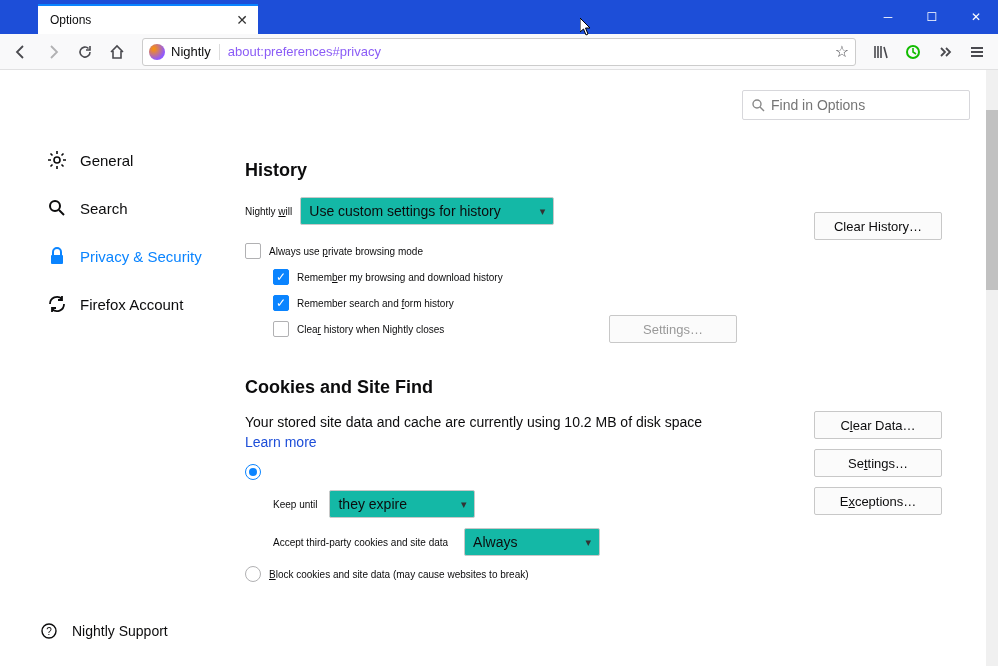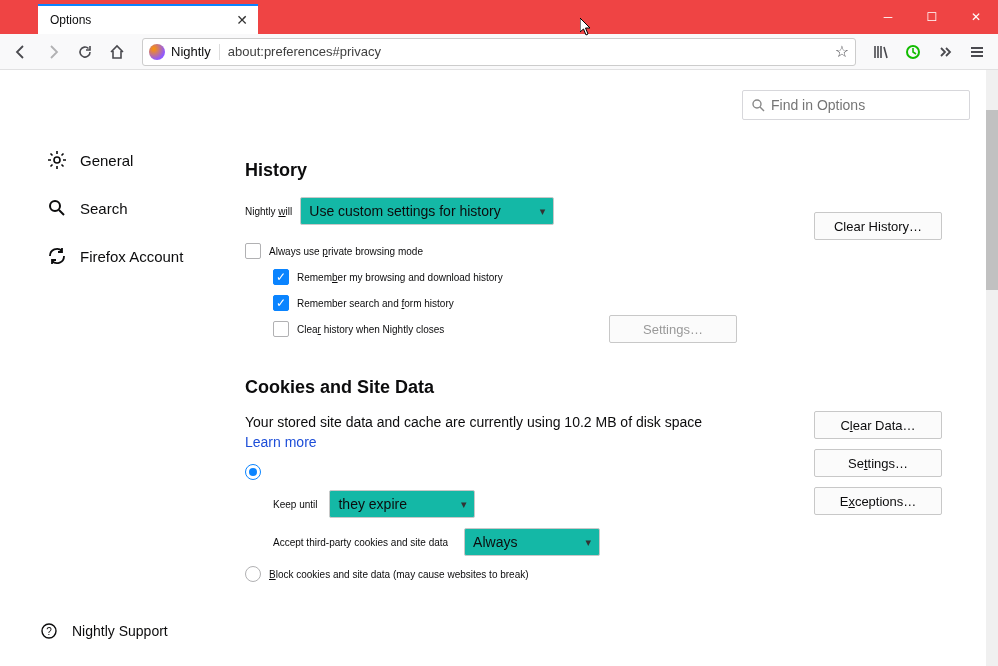--- a/index.html
+++ b/index.html
@@ -1,34 +1,34 @@
 <!DOCTYPE html>
 <html><head>
 <meta charset="utf-8">
 <style>
 * { box-sizing: border-box; margin: 0; padding: 0; }
 body { font-family: "Segoe UI", Arial, sans-serif; font-size: 14px; color: #0c0c0d; background: #fff; width: 998px; height: 666px; overflow: hidden; position: relative; }
 
 
-.titlebar { background: #ef4444; height: 34px; display: flex; align-items: flex-end; position: relative; }
+.titlebar { background: #1d4ed8; height: 34px; display: flex; align-items: flex-end; position: relative; }
 .tab { background: #fff; height: 30px; width: 220px; margin-left: 38px; border-radius: 0; border-top: 2px solid #0a84ff; display: flex; align-items: center; padding: 0 8px 0 12px; position: relative; }
 .tab-title { font-size: 12px; flex: 1; }
 .tab-close { width: 16px; height: 16px; display:flex; align-items:center; justify-content:center; font-size:14px; color:#333; cursor:pointer;}
 .win-controls { position: absolute; right: 0; top: 0; height: 34px; display: flex; }
 .win-btn { width: 44px; height: 34px; display: flex; align-items: center; justify-content: center; color: #fff; font-size: 12px; }
 .cursor { position: absolute; left: 580px; top: 18px; font-size: 14px; color: #000; pointer-events: none; }
 
 
 .navbar { height: 36px; background: #f9f9fa; border-bottom: 1px solid #e1e1e2; display: flex; align-items: center; padding: 0 6px; gap: 2px; }
 .nav-btn { width: 30px; height: 30px; display: flex; align-items: center; justify-content: center; color: #4a4a4f; border-radius: 2px; }
 .nav-btn.disabled { color: #b1b1b3; }
 .urlbar { flex: 1; height: 28px; border: 1px solid #ccc; background: #fff; border-radius: 3px; display: flex; align-items: center; margin: 0 8px; padding: 0 6px; }
 .urlbar-identity { display: flex; align-items: center; gap: 6px; padding-right: 8px; border-right: 1px solid #ddd; margin-right: 8px; font-size: 13px; }
 .ff-logo { width: 16px; height: 16px; border-radius: 50%; background: radial-gradient(circle at 30% 30%, #ff9400, #9059ff 70%); }
-.urlbar-text { font-size: 13px; color: #404040; flex: 1; }
+.urlbar-text { font-size: 13px; color: #8b5cf6; flex: 1; }
 .star { color: #4a4a4f; font-size: 16px; margin-left: auto; }
 
 
 .content { display: flex; height: calc(666px - 70px); }
 .sidebar { width: 245px; padding: 70px 0 0 38px; position: relative; }
 .side-item { display: flex; align-items: center; gap: 12px; height: 40px; padding: 0 8px; font-size: 15px; color: #0c0c0d; cursor: pointer; margin-bottom: 8px; }
 .side-item.active { color: #0a84ff; }
 .side-icon { width: 22px; height: 22px; display: flex; align-items: center; justify-content: center; }
 .side-footer { position: absolute; bottom: 24px; left: 38px; display: flex; align-items: center; gap: 12px; font-size: 14px; }
 
@@ -145,20 +145,29 @@
     </div>
     <div class="side-item">
       <span class="side-icon">
           <svg width="20" height="20" viewBox="0 0 20 20">
             <circle cx="8" cy="8" r="5" fill="none" stroke="#0c0c0d" stroke-width="2"></circle>
             <path d="M12 12l5 5" stroke="#0c0c0d" stroke-width="2"></path>
           </svg>
         </span>
       <span>Search</span>
     </div>
+    <div class="side-item active">
+      <span class="side-icon">
+          <svg width="20" height="20" viewBox="0 0 20 20">
+            <rect x="4" y="9" width="12" height="9" rx="1" fill="#0a84ff"></rect>
+            <path d="M6 9V6a4 4 0 0 1 8 0v3" fill="none" stroke="#0a84ff" stroke-width="2"></path>
+          </svg>
+        </span>
+      <span>Privacy &amp; Security</span>
+    </div>
     <div class="side-item">
       <span class="side-icon">
           <svg width="20" height="20" viewBox="0 0 20 20">
             <path d="M3 10a7 7 0 0 1 12-5M17 10a7 7 0 0 1-12 5M15 2v4h-4M5 18v-4h4" fill="none" stroke="#0c0c0d" stroke-width="1.8"></path>
           </svg>
         </span>
       <span>Firefox Account</span>
     </div>
     <div class="side-footer">
       <span class="side-icon">
@@ -209,21 +218,21 @@
       <div class="row indent1" style="position:relative;">
         <span class="cb"></span>
         <span class="label"><span>Clea</span><span class="u">r</span><span> history when Nightly closes</span></span>
         <div class="btn disabled" style="position:absolute; left:336px;">
             <span>Settings…</span>
           </div>
       </div>
     </div>
 
     <div class="section">
-      <h2>Cookies and Site Data</h2>
+      <h2>Cookies and Site Find</h2>
       <div class="desc">Your stored site data and cache are currently using 10.2 MB of disk space</div>
       <div class="link" style="margin-bottom:14px;">Learn more</div>
 
       <div class="btn float-right" style="top:34px;">
           <span><span>C</span><span class="u">l</span><span>ear Data…</span></span>
         </div>
       <div class="btn float-right" style="top:72px;">
           <span><span>Se</span><span class="u">t</span><span>tings…</span></span>
         </div>
       <div class="btn float-right" style="top:110px;">

